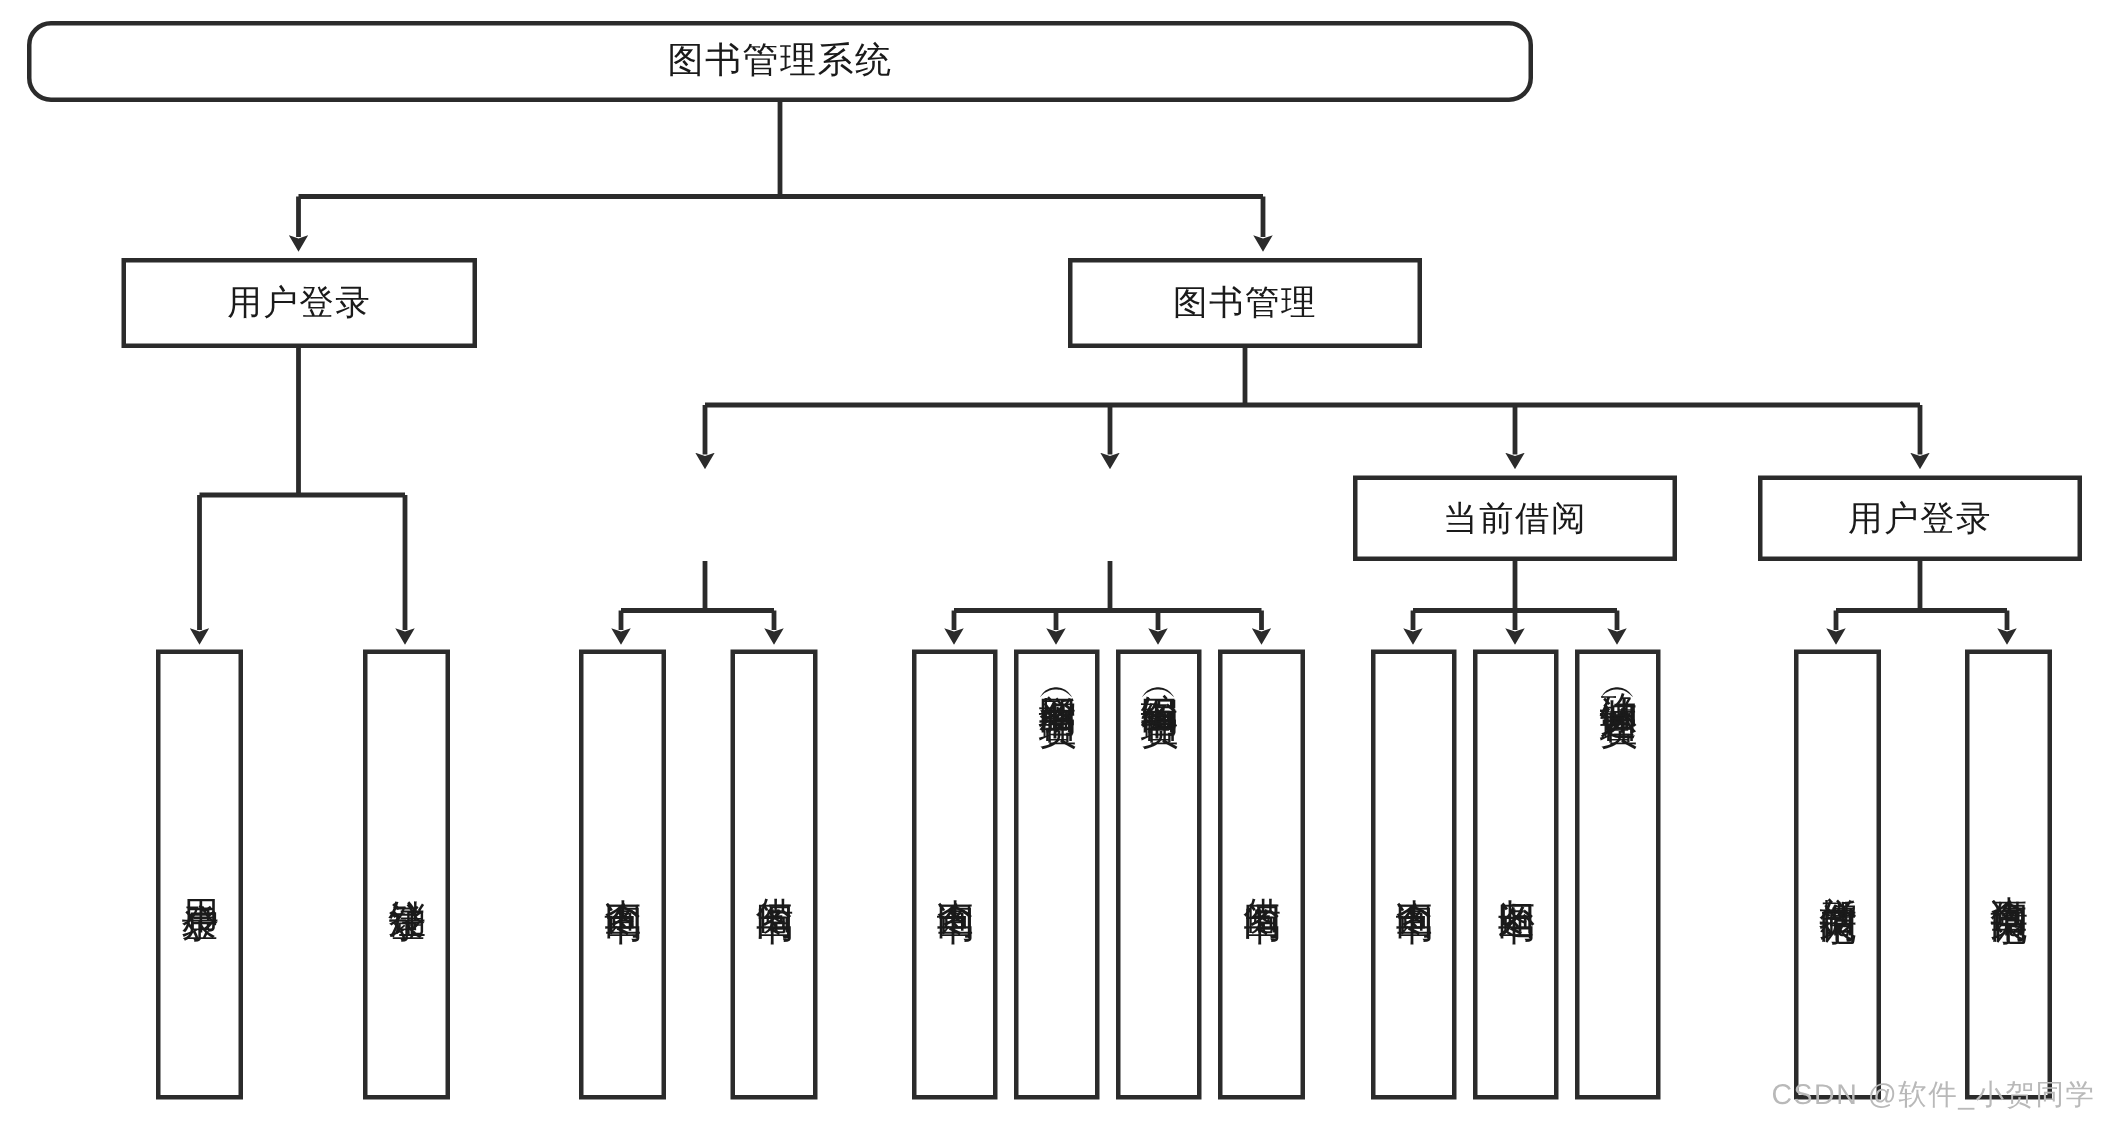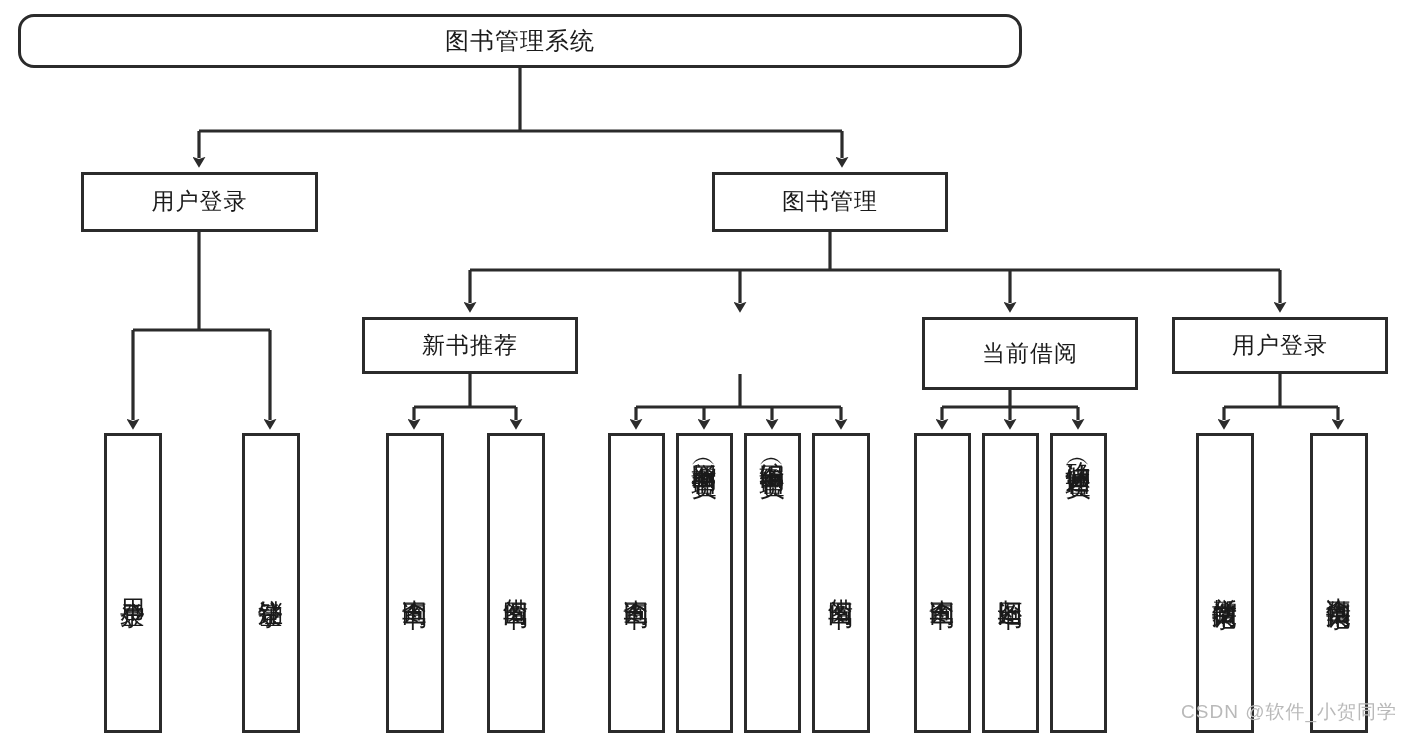--- a/index.html
+++ b/index.html
@@ -45,21 +45,21 @@
     text-orientation:upright;
     font-size:25px;
     line-height:1.12;
     letter-spacing:2px;
     white-space:nowrap;
     color:#1a1a1a;
   }
   .watermark{
     position:absolute;
     right:8px;
-    bottom:22px;
+    bottom:4px;
     font-size:19px;
     color:#b9b9b9;
     letter-spacing:1px;
     white-space:nowrap;
     font-family:"Liberation Sans","DejaVu Sans",sans-serif;
   }
   svg.lines{
     position:absolute;left:0;top:0;width:1405px;height:747px;
     pointer-events:none;
   }
@@ -124,26 +124,23 @@
   </div>
 
   <div class="node h" style="left:81px;top:172px;width:237px;height:60px;">
     <span>用户登录</span>
   </div>
 
   <div class="node h" style="left:712px;top:172px;width:236px;height:60px;">
     <span>图书管理</span>
   </div>
 
-  <div class="node h" style="left:362px;top:317px;width:216px;height:57px;">
-    <span>新书推荐</span>
-  </div>
-
-
-  <div class="node h" style="left:922px;top:317px;width:216px;height:73px;justify-content:center;">
+
+
+  <div class="node h" style="left:902px;top:317px;width:216px;height:57px;justify-content:center;">
     <span>当前借阅</span>
   </div>
 
   <div class="node h" style="left:1172px;top:317px;width:216px;height:57px;">
     <span>用户登录</span>
   </div>
 
   <div class="node v mid" style="left:104px;top:433px;width:58px;height:300px;">
     <span class="vtext">用户登录</span>
   </div>

